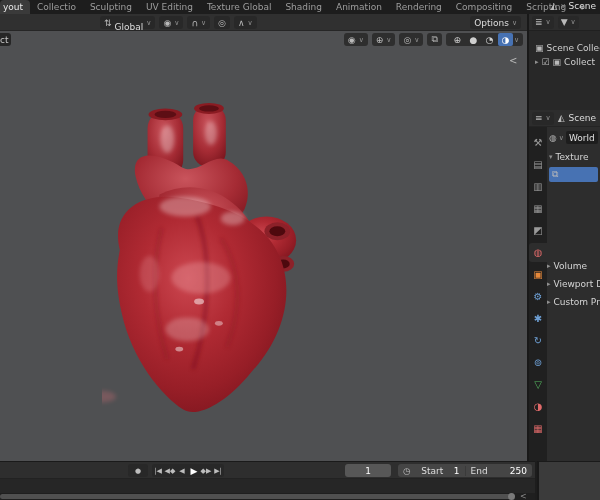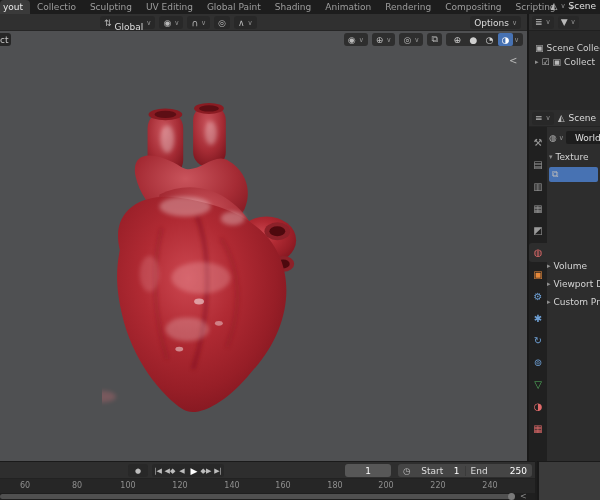--- a/index.html
+++ b/index.html
@@ -34,21 +34,21 @@
   .outliner { position:absolute; left:529px; top:14px; width:71px; height:96px; background:#282828; }
   .ol-header { height:17px; background:#2d2d2d; border-bottom:1px solid #202020; display:flex; align-items:center; gap:4px; padding:0 3px; }
   .ol-row { display:flex; align-items:center; gap:3px; padding:2px 0 2px 6px; color:#cfcfcf; white-space:nowrap; overflow:hidden; }
   .props { position:absolute; left:529px; top:110px; width:71px; height:351px; background:#2d2d2d; }
   .props-tabstrip { position:absolute; left:0; top:17px; width:18px; height:334px; background:#202020; display:flex; flex-direction:column; align-items:center; padding-top:6px; gap:3px; }
   .ptab { width:18px; height:19px; display:flex; align-items:center; justify-content:center; font-size:10px; color:#9a9a9a; }
   .ptab.active { background:#2d2d2d; border-radius:3px 0 0 3px; }
   .props-header { position:absolute; left:0; top:0; width:71px; height:17px; background:#2d2d2d; border-bottom:1px solid #242424; display:flex; align-items:center; gap:4px; padding:0 3px; }
   .props-body { position:absolute; left:18px; top:17px; width:53px; height:334px; padding:4px 2px 0 2px; }
   .datablock-row { display:flex; align-items:center; gap:2px; margin-bottom:6px; }
-  .db-field { flex:1; background:#1d1d1d; border-radius:2px; height:13px; display:flex; align-items:center; padding-left:9px; color:#e0e0e0; }
+  .db-field { flex:1; background:#1d1d1d; border-radius:2px; height:13px; display:flex; align-items:center; padding-left:3px; color:#e0e0e0; }
   .panel-row { display:flex; align-items:center; gap:3px; color:#d5d5d5; height:14px; white-space:nowrap; overflow:hidden; }
   .node-row { background:#4772b3; border-radius:2px; height:15px; display:flex; align-items:center; padding-left:3px; color:#fff; margin:3px 0 0 0; }
   .collapsed-group { position:absolute; left:0; top:132px; width:53px; display:flex; flex-direction:column; gap:4px; }
 
   
   .timeline { position:absolute; left:0; top:461px; width:535px; height:39px; background:#262626; border-top:1px solid #1a1a1a; }
   .tl-header { position:absolute; left:0; top:0; width:100%; height:17px; background:#2e2e2e; border-bottom:1px solid #222; }
   .playback { position:absolute; left:128px; top:2px; display:flex; gap:4px; }
   .pb-group { display:flex; background:#282828; border-radius:3px; overflow:hidden; }
   .pb-btn { width:12px; height:13px; display:flex; align-items:center; justify-content:center; font-size:7px; color:#bdbdbd; }
@@ -75,21 +75,21 @@
 <body>
 
 <div id="app">
 
   <div class="topbar">
     <div class="ws-tabs">
       <span class="ws-tab active">yout</span>
       <span class="ws-tab">Collectio</span>
       <span class="ws-tab">Sculpting</span>
       <span class="ws-tab">UV Editing</span>
-      <span class="ws-tab">Global Paint</span>
+      <span class="ws-tab">Texture Global</span>
       <span class="ws-tab">Shading</span>
       <span class="ws-tab">Animation</span>
       <span class="ws-tab">Rendering</span>
       <span class="ws-tab">Compositing</span>
       <span class="ws-tab">Scripting</span>
       <span class="ws-tab add">+</span>
     </div>
     <div class="topbar-right">
       <span class="mini-icon">◭</span>
       <span class="chev">∨</span>
@@ -320,32 +320,20 @@
           <span class="mini-icon">◷</span>
           <span>Start</span>
           <span style="color:#fff;">1</span>
         </div>
         <div class="range-half">
           <span>End</span>
           <span style="color:#fff;">250</span>
         </div>
       </div>
     </div>
-    <div class="ruler">
-      <span style="left:13px">60</span>
-      <span style="left:65px">80</span>
-      <span style="left:116px">100</span>
-      <span style="left:168px">120</span>
-      <span style="left:220px">140</span>
-      <span style="left:271px">160</span>
-      <span style="left:323px">180</span>
-      <span style="left:374px">200</span>
-      <span style="left:426px">220</span>
-      <span style="left:478px">240</span>
-    </div>
     <div class="tl-scroll">
       <div class="tl-bar"></div>
       <div class="tl-knob"></div>
       <span class="tl-arrow">&lt;</span>
     </div>
   </div>
 
   <div class="corner"></div>
 
 </div>

